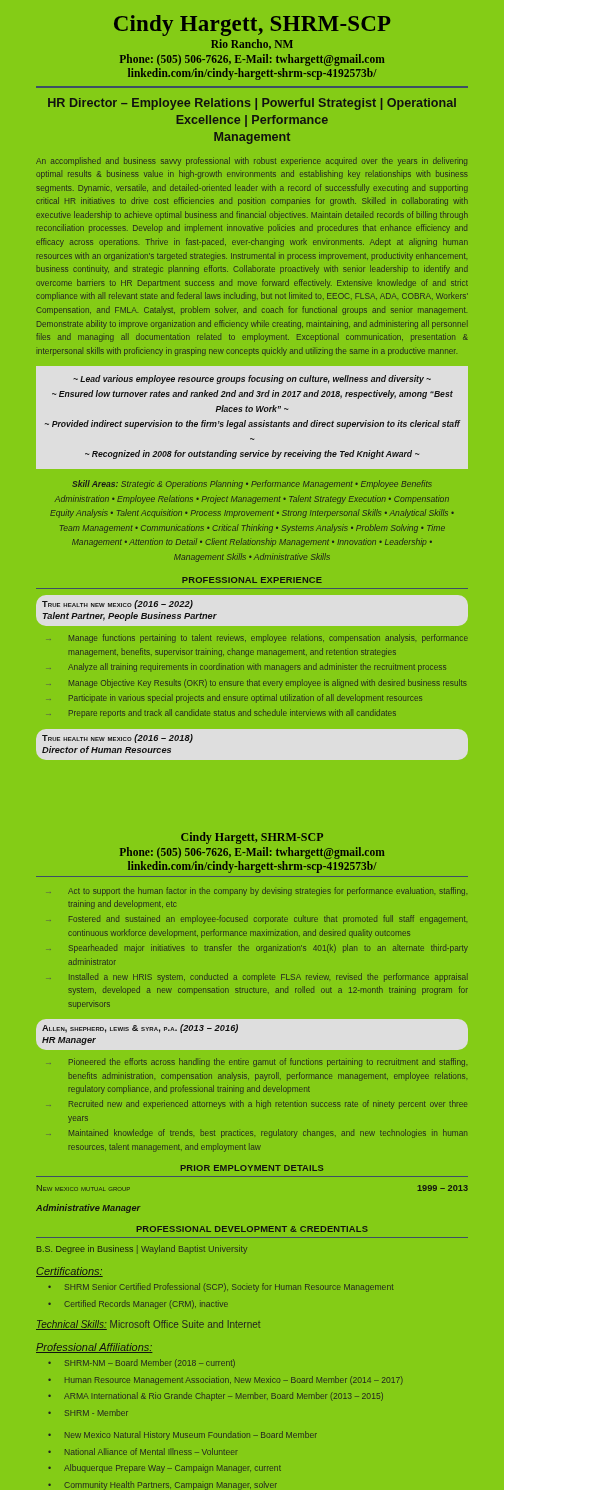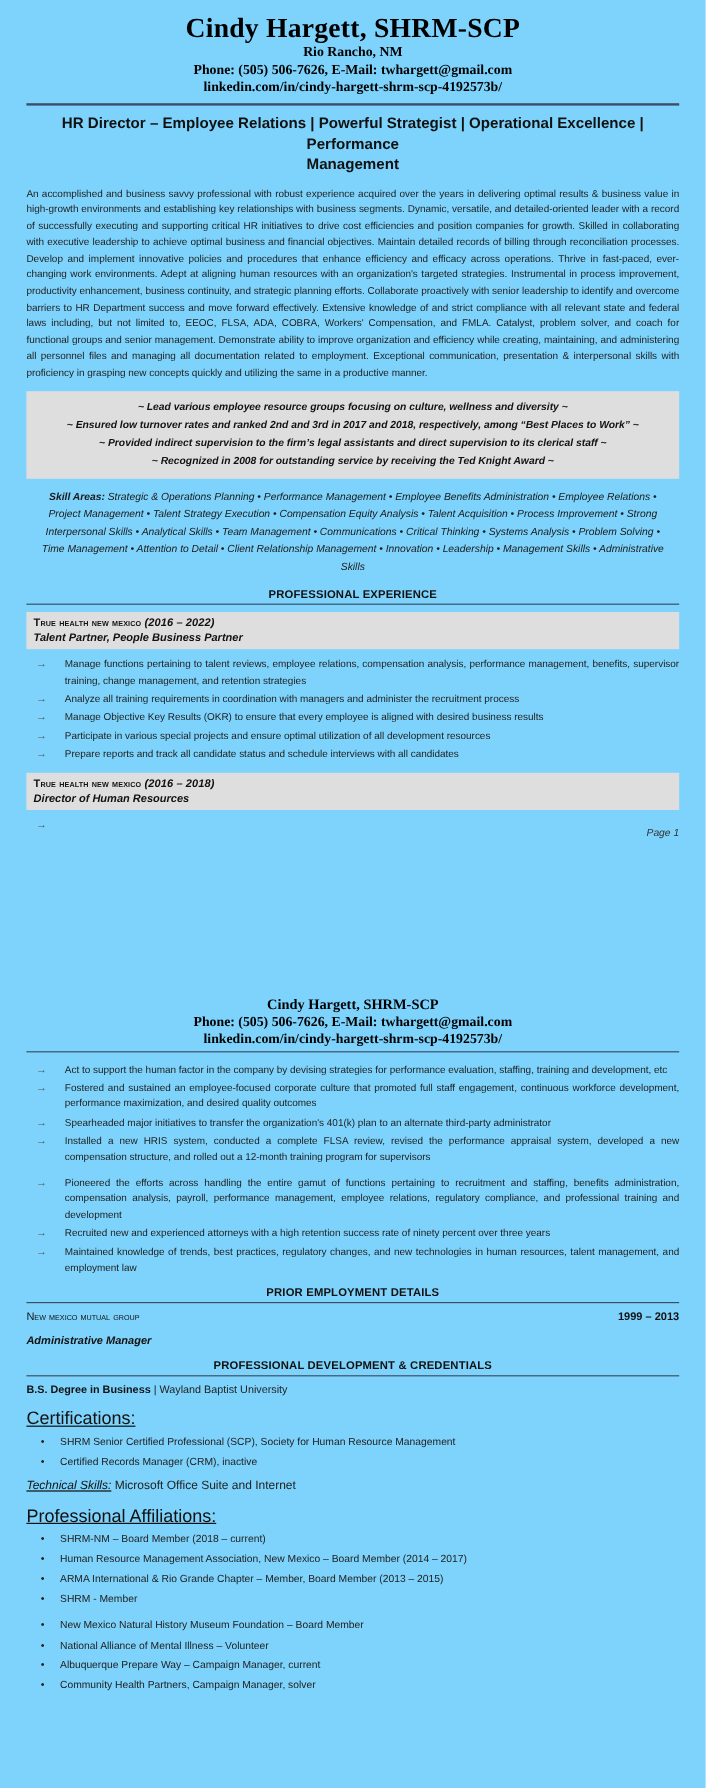--- a/index.html
+++ b/index.html
@@ -7,24 +7,24 @@
     padding: 0;
     background: #ffffff;
   }
   body {
     width: 600px;
     font-family: "Liberation Sans", sans-serif;
     color: #1a1a1a;
     -webkit-font-smoothing: antialiased;
   }
   .page {
-    width: 588px;
+    width: 504px;
     box-sizing: border-box;
-    padding: 0 22px;
-    background: #7dd3fc;
+    padding: 0 36px;
+    background: #84cc16;
     position: relative;
   }
   .page-1 { padding-top: 10px; height: 760px; }
   .page-2 { padding-top: 0px; height: 730px; }
 
   
   .doc-header { text-align: center; }
   .name {
     font-family: "Liberation Serif", serif;
     font-weight: bold;
@@ -114,20 +114,21 @@
     border: 0;
     border-top: 1.6px solid #3d4f66;
     margin: 3px 0 6px 0;
   }
 
   
   .job-bar {
     background: #dedede;
     padding: 4px 6px 5px 6px;
     margin: 0 0 6px 0;
+    border-radius: 10px;
   }
   .job-company {
     font-size: 9.2px;
     font-weight: bold;
     font-variant: small-caps;
     text-transform: lowercase;
     color: #111;
     letter-spacing: 0.1px;
   }
   .job-company::first-letter { text-transform: uppercase; }
@@ -209,23 +210,24 @@
     margin-top: 10px;
     margin-bottom: 10px;
   }
 
   
   .degree {
     font-size: 9px;
     color: #222;
     margin: 2px 0 11px 0;
   }
-  .degree b { font-weight: bold; color: #111; }
+  .degree b { font-weight: normal; color: #111; }
   .sub-head {
-    font-size: 15px;
+    font-size: 11px;
+    font-style: italic;
     text-decoration: underline;
     color: #111;
     margin: 0 0 3px 0;
   }
   .sub-line {
     font-size: 10px;
     color: #222;
     margin: 0 0 11px 0;
   }
   .sub-line .lbl {
@@ -317,20 +319,27 @@
   </div>
   <hr class="rule-thin">
 
   <ul class="arrow-list" style="margin-top:8px;">
     <li><span class="arrow-icon">→</span><span>Act to support the human factor in the company by devising strategies for performance evaluation, staffing, training and development, etc</span></li>
     <li><span class="arrow-icon">→</span><span>Fostered and sustained an employee-focused corporate culture that promoted full staff engagement, continuous workforce development, performance maximization, and desired quality outcomes</span></li>
     <li><span class="arrow-icon">→</span><span>Spearheaded major initiatives to transfer the organization's 401(k) plan to an alternate third-party administrator</span></li>
     <li><span class="arrow-icon">→</span><span>Installed a new HRIS system, conducted a complete FLSA review, revised the performance appraisal system, developed a new compensation structure, and rolled out a 12-month training program for supervisors</span></li>
   </ul>
 
+  <div class="job-bar">
+    <div class="job-company">
+      <span>Allen, Shepherd, Lewis &amp; Syra, P.A.</span>
+      <span class="dates">(2013 – 2016)</span>
+    </div>
+    <div class="job-title">HR Manager</div>
+  </div>
   <ul class="arrow-list">
     <li><span class="arrow-icon">→</span><span>Pioneered the efforts across handling the entire gamut of functions pertaining to recruitment and staffing, benefits administration, compensation analysis, payroll, performance management, employee relations, regulatory compliance, and professional training and development</span></li>
     <li><span class="arrow-icon">→</span><span>Recruited new and experienced attorneys with a high retention success rate of ninety percent over three years</span></li>
     <li><span class="arrow-icon">→</span><span>Maintained knowledge of trends, best practices, regulatory changes, and new technologies in human resources, talent management, and employment law</span></li>
   </ul>
 
   <div class="section-head">PRIOR EMPLOYMENT DETAILS</div>
   <hr class="section-head-rule">
   <div class="prior-row">
     <span class="prior-company">New Mexico Mutual Group</span>

